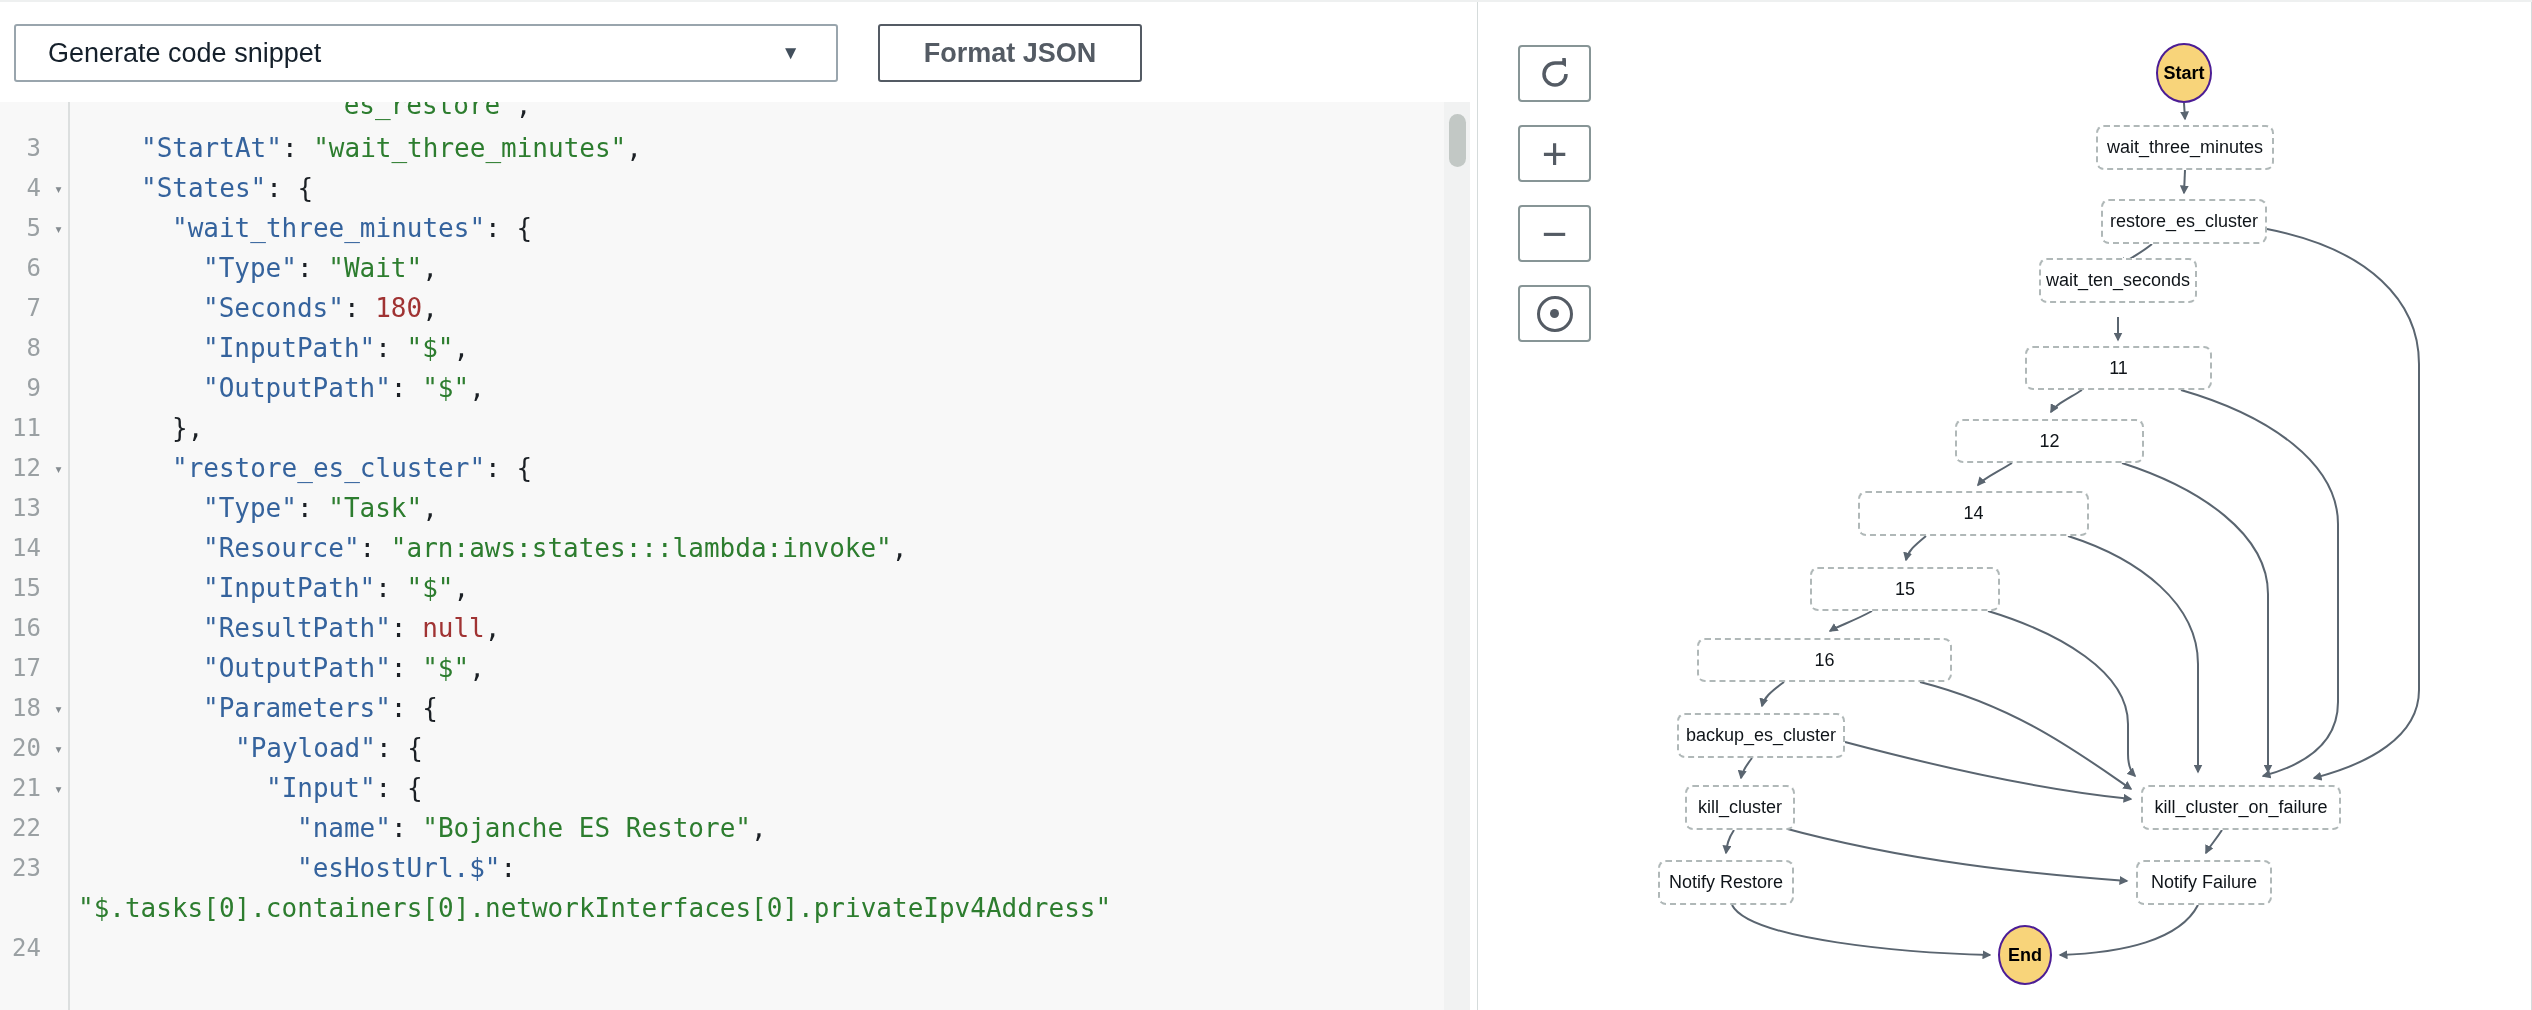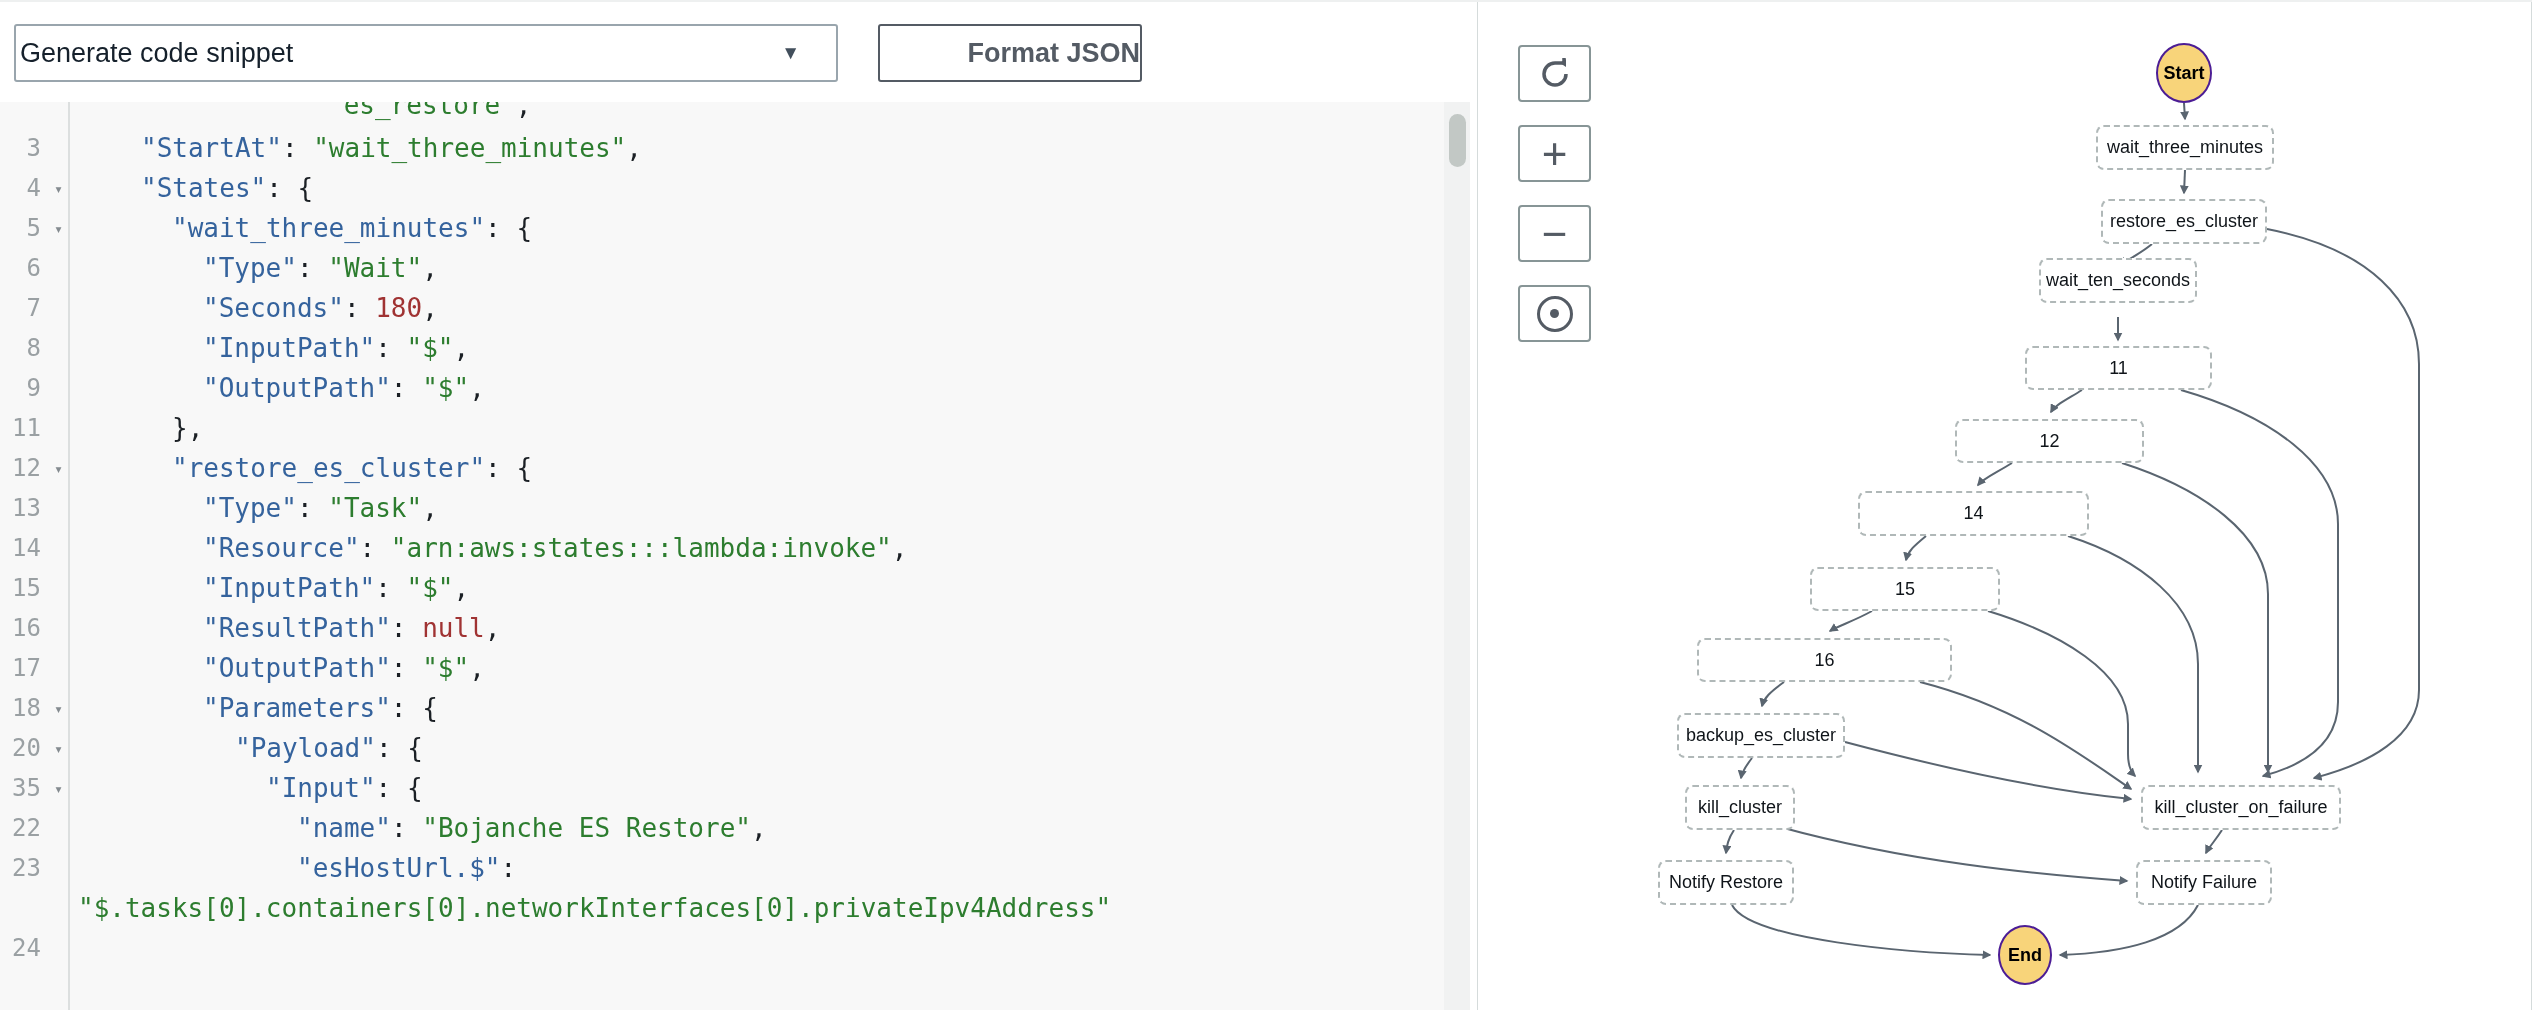--- a/index.html
+++ b/index.html
@@ -8,29 +8,29 @@
     font-family:"Liberation Sans",sans-serif;position:relative;
     border-top:2px solid #eef0f0;box-sizing:border-box;
   }
   
   .topbar{position:absolute;left:0;top:0;width:1470px;height:100px;background:#fff;}
   .snippet-select{
     position:absolute;left:14px;top:22px;width:824px;height:58px;background:#fff;
     border:2px solid #99a5ad;border-radius:3px;box-sizing:border-box;cursor:pointer;
     display:flex;align-items:center;
   }
-  .snippet-select .sel-label{font-size:27px;color:#15202b;padding-left:4px;font-weight:500;}
+  .snippet-select .sel-label{font-size:27px;color:#15202b;padding-left:32px;font-weight:500;}
   .snippet-select .caret{
     position:absolute;right:36px;top:50%;transform:translateY(-50%);
     font-size:19px;color:#424f5c;
   }
   .format-btn{
     position:absolute;left:878px;top:22px;width:264px;height:58px;background:#fff;
     border:2.5px solid #545b64;border-radius:3px;box-sizing:border-box;cursor:pointer;
-    display:flex;align-items:center;justify-content:flex-end;
+    display:flex;align-items:center;justify-content:center;
     font-size:27px;font-weight:bold;color:#545b64;font-family:"Liberation Sans",sans-serif;
   }
   
   .editor{
     position:absolute;left:0;top:100px;width:1470px;height:910px;background:#f8f8f8;
     font-family:"DejaVu Sans Mono","Liberation Mono",monospace;font-size:26px;overflow:hidden;
   }
   .gutter-line{position:absolute;left:68px;top:0;bottom:0;width:2px;background:#dcdfdf;}
   .crow{height:40px;line-height:40px;white-space:pre;position:relative;}
   .crow.clip{height:26px;overflow:hidden;}
@@ -99,21 +99,21 @@
       <div class="crow"><span class="gut"><i>9</i></span><span class="ctx" style="padding-left: 125px;"><span class="t-key">"OutputPath"</span><span class="t-pun">: </span><span class="t-str">"$"</span><span class="t-pun">,</span></span></div>
       <div class="crow"><span class="gut"><i>11</i></span><span class="ctx" style="padding-left: 94px;"><span class="t-pun">},</span></span></div>
       <div class="crow"><span class="gut"><i>12</i><b>▾</b></span><span class="ctx" style="padding-left: 94px;"><span class="t-key">"restore_es_cluster"</span><span class="t-pun">: {</span></span></div>
       <div class="crow"><span class="gut"><i>13</i></span><span class="ctx" style="padding-left: 125px;"><span class="t-key">"Type"</span><span class="t-pun">: </span><span class="t-str">"Task"</span><span class="t-pun">,</span></span></div>
       <div class="crow"><span class="gut"><i>14</i></span><span class="ctx" style="padding-left: 125px;"><span class="t-key">"Resource"</span><span class="t-pun">: </span><span class="t-str">"arn:aws:states:::lambda:invoke"</span><span class="t-pun">,</span></span></div>
       <div class="crow"><span class="gut"><i>15</i></span><span class="ctx" style="padding-left: 125px;"><span class="t-key">"InputPath"</span><span class="t-pun">: </span><span class="t-str">"$"</span><span class="t-pun">,</span></span></div>
       <div class="crow"><span class="gut"><i>16</i></span><span class="ctx" style="padding-left: 125px;"><span class="t-key">"ResultPath"</span><span class="t-pun">: </span><span class="t-num">null</span><span class="t-pun">,</span></span></div>
       <div class="crow"><span class="gut"><i>17</i></span><span class="ctx" style="padding-left: 125px;"><span class="t-key">"OutputPath"</span><span class="t-pun">: </span><span class="t-str">"$"</span><span class="t-pun">,</span></span></div>
       <div class="crow"><span class="gut"><i>18</i><b>▾</b></span><span class="ctx" style="padding-left: 125px;"><span class="t-key">"Parameters"</span><span class="t-pun">: {</span></span></div>
       <div class="crow"><span class="gut"><i>20</i><b>▾</b></span><span class="ctx" style="padding-left: 157px;"><span class="t-key">"Payload"</span><span class="t-pun">: {</span></span></div>
-      <div class="crow"><span class="gut"><i>35</i><b>▾</b></span><span class="ctx" style="padding-left: 188px;"><span class="t-key">"Input"</span><span class="t-pun">: {</span></span></div>
+      <div class="crow"><span class="gut"><i>21</i><b>▾</b></span><span class="ctx" style="padding-left: 188px;"><span class="t-key">"Input"</span><span class="t-pun">: {</span></span></div>
       <div class="crow"><span class="gut"><i>22</i></span><span class="ctx" style="padding-left: 219px;"><span class="t-key">"name"</span><span class="t-pun">: </span><span class="t-str">"Bojanche ES Restore"</span><span class="t-pun">,</span></span></div>
       <div class="crow"><span class="gut"><i>23</i></span><span class="ctx" style="padding-left: 219px;"><span class="t-key">"esHostUrl.$"</span><span class="t-pun">:</span></span></div>
       <div class="crow"><span class="gut"></span><span class="ctx" style="padding-left: 0px;"><span class="t-str">"$.tasks[0].containers[0].networkInterfaces[0].privateIpv4Address"</span></span></div>
       <div class="crow"><span class="gut"><i>24</i></span><span class="ctx" style="padding-left: 188px;"></span></div>
     </div>
 </div>
 <div class="vscroll-track"></div>
 <div class="vscroll-thumb"></div>
 
 <div class="diagram">

